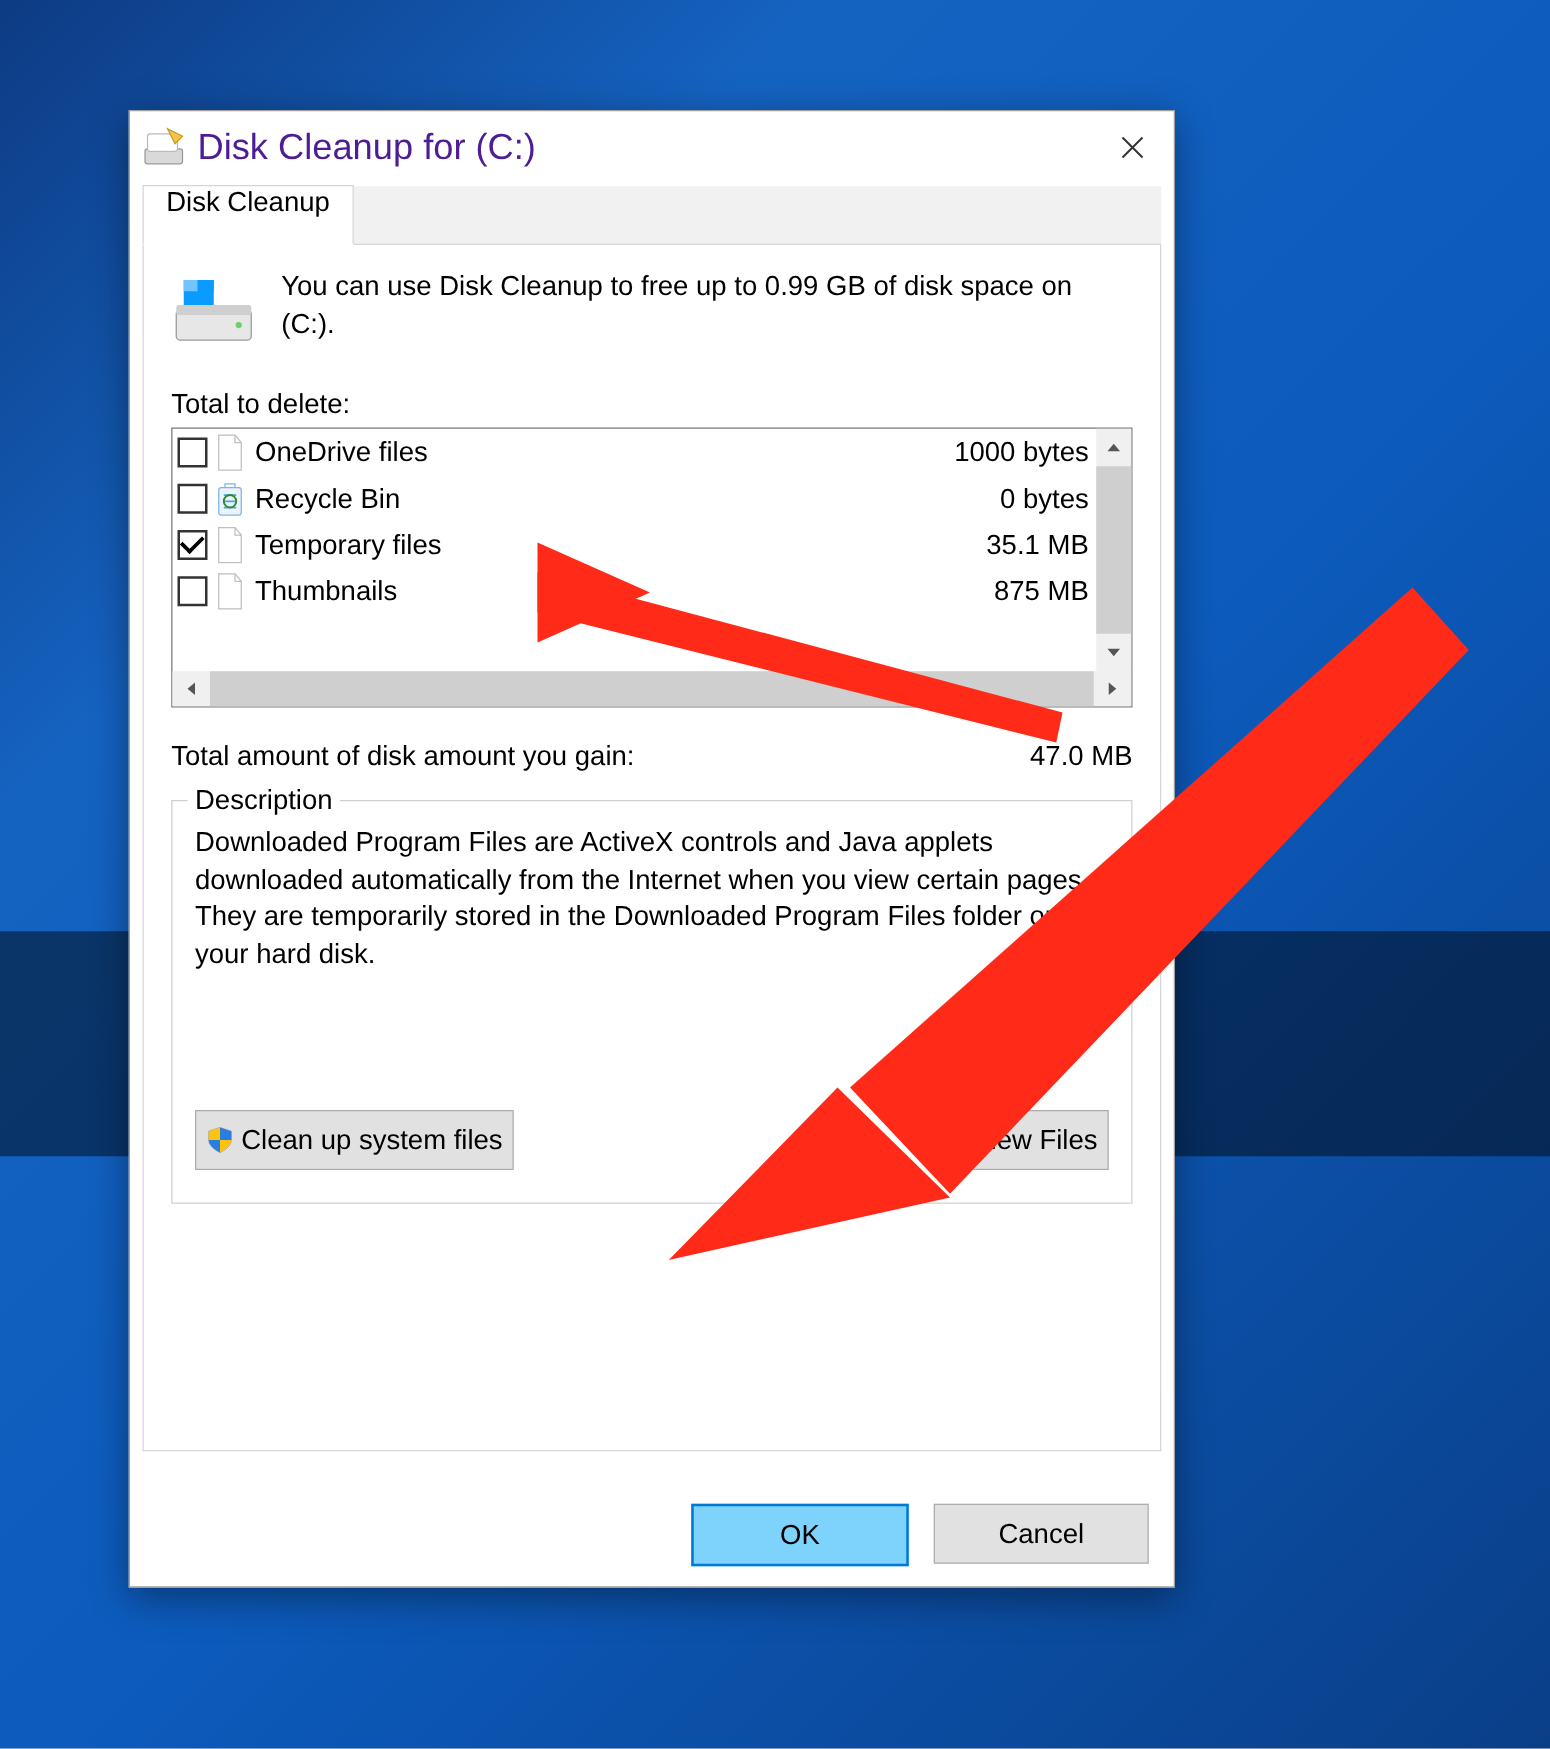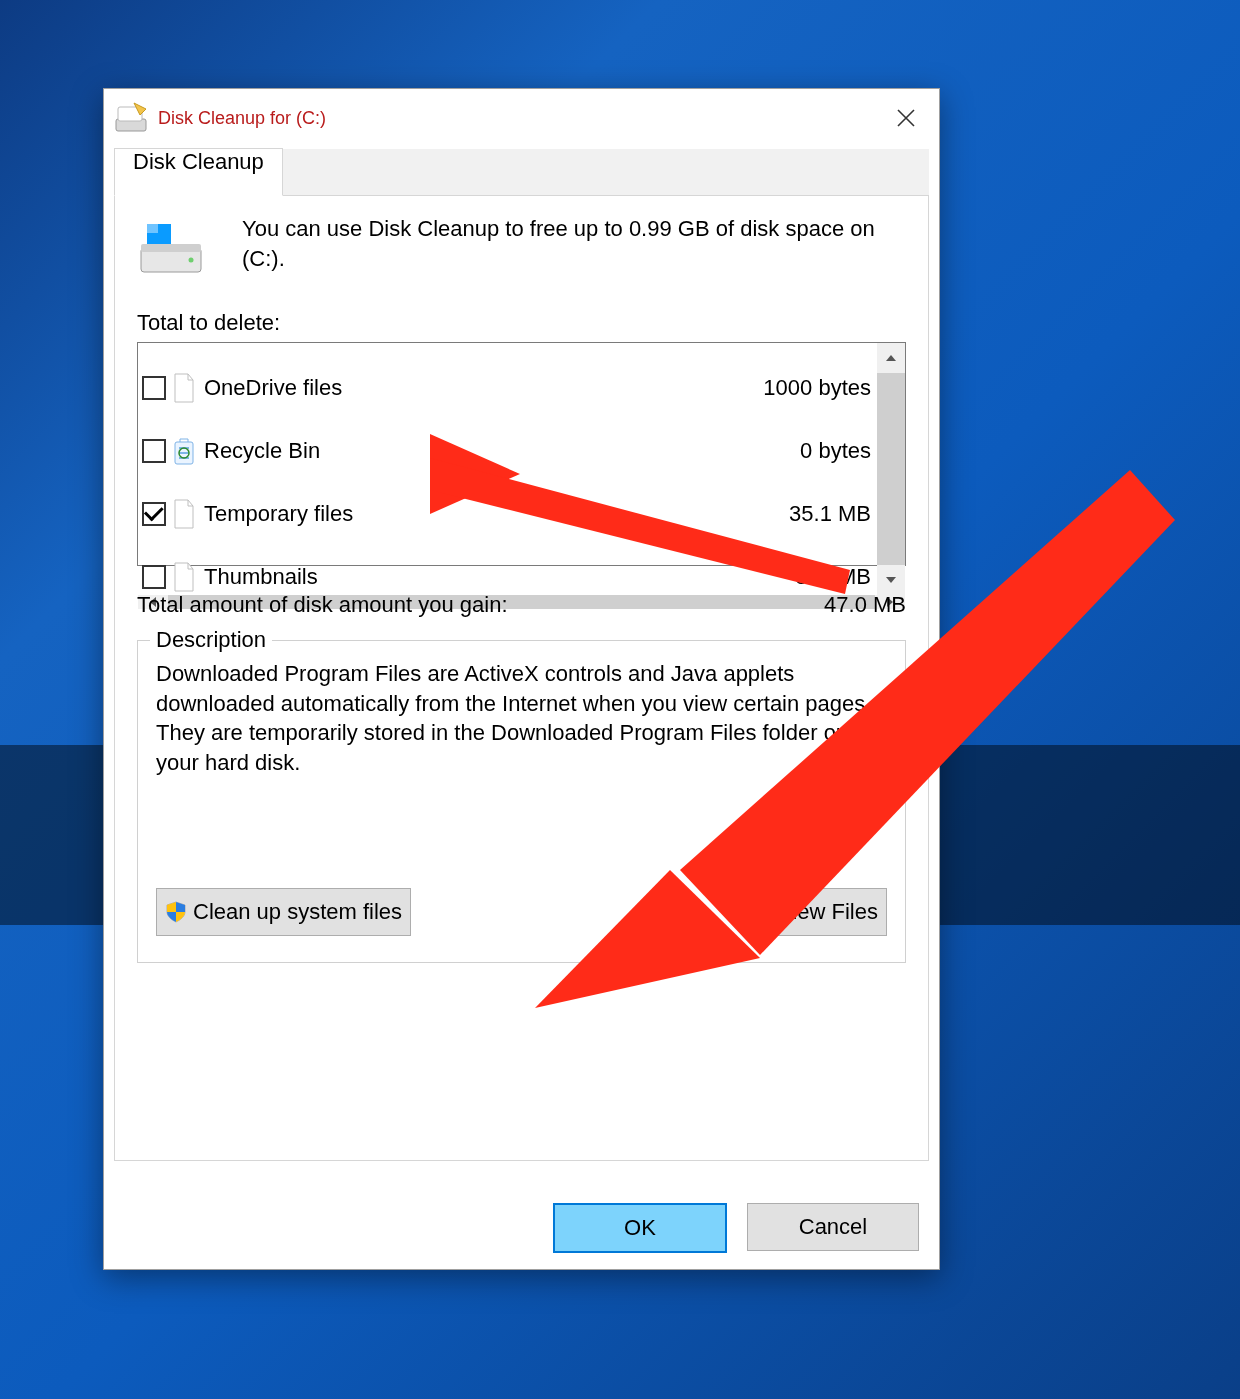--- a/index.html
+++ b/index.html
@@ -38,22 +38,22 @@
     display: flex;
     align-items: center;
     padding: 4px 10px 6px 10px;
     height: 50px;
   }
   .titlebar .app-icon {
     width: 34px; height: 34px;
     margin-right: 10px;
   }
   .titlebar .title {
-    font-size: 18px;
-    color: #b91c1c;
+    font-size: 29px;
+    color: #4c1d95;
   }
   .close-btn {
     margin-left: auto;
     width: 46px;
     height: 36px;
     display: flex;
     align-items: center;
     justify-content: center;
     color: #444;
   }
@@ -85,21 +85,20 @@
     border: 1px solid #d6d6d6;
     border-top: none;
     padding: 18px 22px 22px 22px;
     height: 965px;
     box-sizing: border-box;
   }
 
   .intro-row {
     display: flex;
     align-items: flex-start;
-    gap: 17px;
   }
   .drive-icon {
     width: 68px; height: 68px;
     flex: 0 0 auto;
     margin-right: 20px;
   }
   .intro-text {
     font-size: 22px;
     line-height: 1.35;
   }
@@ -123,21 +122,20 @@
   .list-rows {
     flex: 1;
     overflow: hidden;
   }
   .row {
     display: flex;
     align-items: center;
     height: 37px;
     padding: 0 6px 0 4px;
     font-size: 22px;
-    margin-top: 26px;
   }
   .row .chk {
     width: 24px; height: 24px;
     border: 2px solid #333;
     margin-right: 6px;
     box-sizing: border-box;
     display: flex;
     align-items: center;
     justify-content: center;
   }

